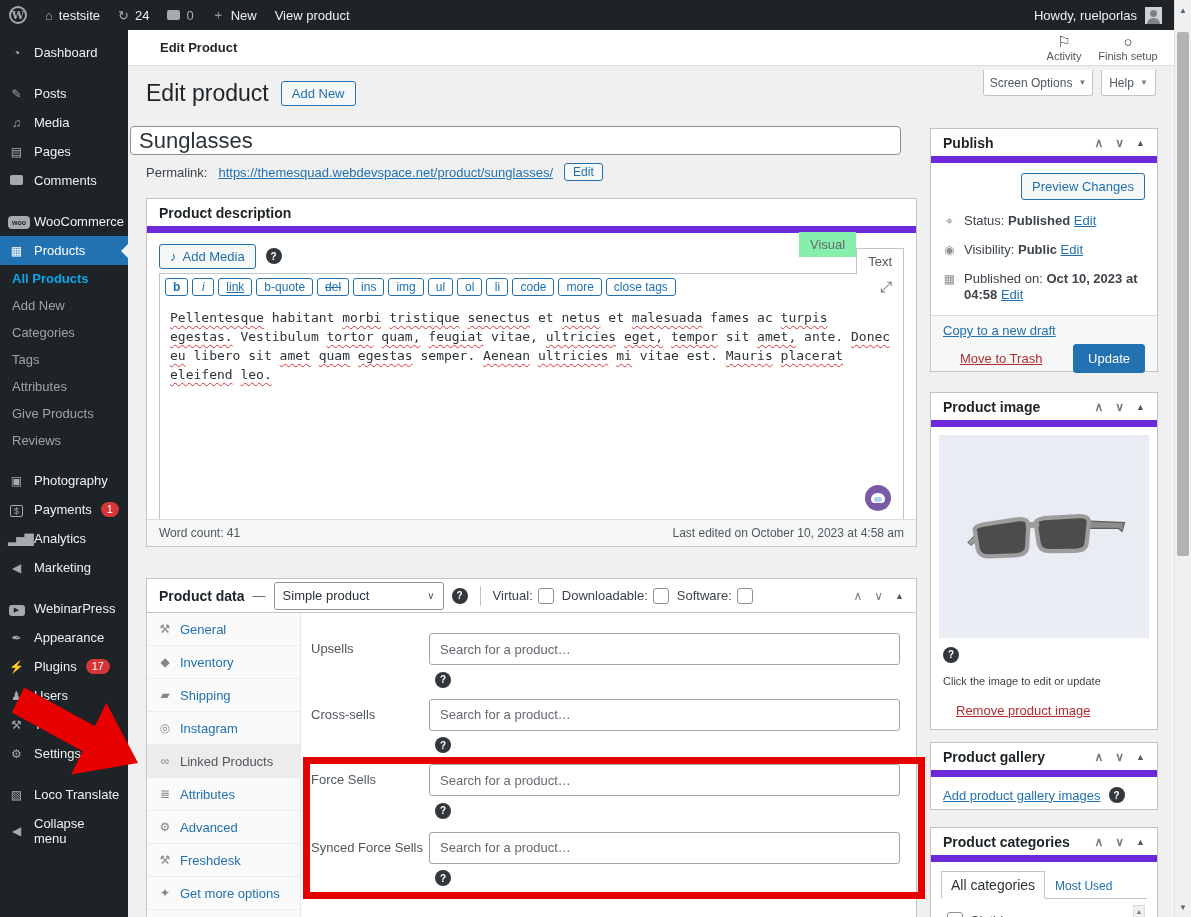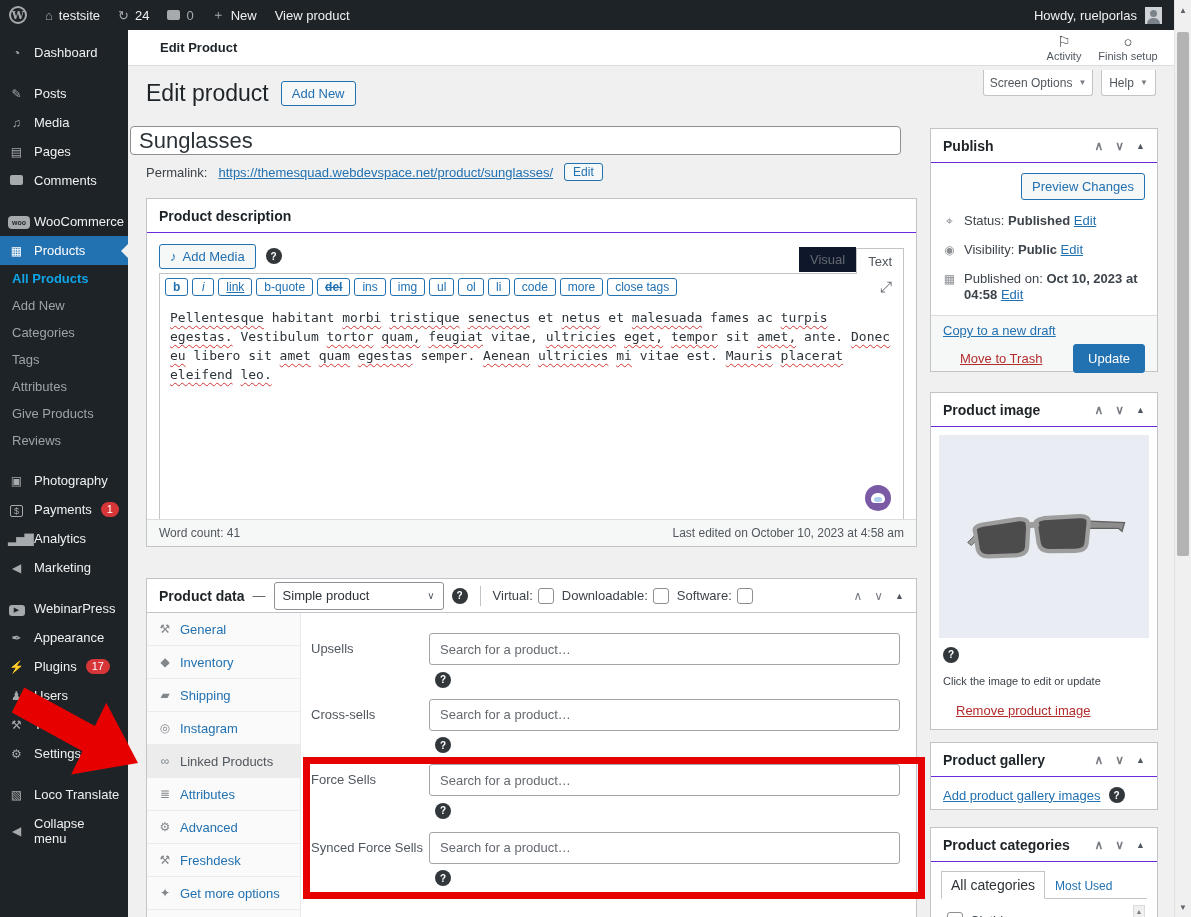--- a/index.html
+++ b/index.html
@@ -54,39 +54,39 @@
 .content { position: absolute; left: 128px; top: 66px; width: 1046px; height: 851px; }
 .h1row { position: absolute; left: 18px; top: 14px; display: flex; align-items: center; gap: 12px; }
 .h1row h1 { font-size: 23px; font-weight: 400; color: #1d2327; }
 .btn-add-new { border: 1px solid #2271b1; border-radius: 3px; background: #f6f7f7; color: #2271b1; font-size: 13px; padding: 4px 10px; cursor: pointer; }
 .title-input { position: absolute; left: 2px; top: 60px; width: 771px; height: 29px; border: 1px solid #8c8f94; border-radius: 4px; padding: 0 8px; font-size: 22px; color: #2c3338; font-family: "Liberation Sans", sans-serif; background: #fff; }
 .permalink-row { position: absolute; left: 18px; top: 97px; display: flex; align-items: center; gap: 11px; font-size: 13px; }
 a.link { color: #2271b1; text-decoration: underline; cursor: pointer; }
 .btn-mini { border: 1px solid #2271b1; border-radius: 3px; background: #f6f7f7; color: #2271b1; font-size: 12px; padding: 1px 8px; cursor: pointer; }
 
 .postbox { position: absolute; background: #fff; border: 1px solid #c3c4c7; }
-.pb-header { height: 34px; display: flex; align-items: center; padding: 0 12px; border-bottom: 1px solid #6d28d9; font-weight: bold; font-size: 14px; color: #1d2327; gap: 8px; }
+.pb-header { height: 34px; display: flex; align-items: center; padding: 0 12px; border-bottom: 7px solid #6d28d9; font-weight: bold; font-size: 14px; color: #1d2327; gap: 8px; }
 .pb-controls { margin-left: auto; display: flex; gap: 12px; align-items: center; color: #787c82; }
 .ctrl { font-size: 12px; cursor: pointer; }
 .toggle { font-size: 9px; cursor: pointer; color: #50575e; }
 
 
 .descbox { left: 18px; top: 132px; width: 771px; height: 349px; }
 .media-row { display: flex; align-items: flex-end; padding: 10px 12px 0 12px; height: 40px; }
 .btn-add-media { display: inline-flex; gap: 6px; align-items: center; border: 1px solid #2271b1; border-radius: 3px; background: #f6f7f7; color: #2271b1; font-size: 13px; padding: 4px 10px; margin-bottom: 4px; cursor: pointer; }
 .help-icon { width: 16px; height: 16px; border-radius: 50%; background: #32373c; color: #fff; font-size: 10px; font-weight: bold; display: inline-flex; align-items: center; justify-content: center; flex: none; }
 .media-row .help-icon { margin-left: 10px; margin-bottom: 9px; }
 .editor-tabs { margin-left: auto; display: flex; align-items: flex-end; }
 .etab { padding: 5px 11px; font-size: 13px; cursor: pointer; }
-.etab.visual { background: #0f172a; color: #646970; margin-bottom: 1px; }
+.etab.visual { background: #86efac; color: #646970; margin-bottom: 16px; }
 .etab.text { background: #fff; border: 1px solid #c3c4c7; border-bottom: none; color: #50575e; position: relative; top: 1px; }
 .editor-frame { margin: 0 12px; border: 1px solid #c3c4c7; background: #fff; }
 .qt-toolbar { display: flex; gap: 4px; align-items: center; padding: 4px 5px; }
 .qt-btn { border: 1px solid #2271b1; border-radius: 3px; background: #fff; color: #2271b1; font-size: 12px; padding: 1px 7px; min-width: 22px; text-align: center; cursor: pointer; }
-.qt-b { font-weight: bold; } .qt-i { font-style: italic; } .qt-link { text-decoration: underline; } .qt-del { text-decoration: line-through; font-weight: bold; }
+.qt-b { font-weight: bold; } .qt-i { font-style: italic; } .qt-link { text-decoration: underline; } .qt-del { text-decoration: line-through; }
 .fullscreen { margin-left: auto; color: #646970; font-size: 15px; padding-right: 6px; cursor: pointer; }
 .editor-text { height: 221px; padding: 8px 10px; font-family: "DejaVu Sans Mono", monospace; font-size: 13px; line-height: 19px; color: #2c3338; position: relative; }
 .missp { text-decoration: underline wavy #d63638 1px; text-underline-offset: 3px; }
 .grammarly { position: absolute; right: 12px; bottom: 10px; width: 26px; height: 26px; border-radius: 50%; background: #7a59a5; display: flex; align-items: center; justify-content: center; cursor: pointer; }
 .g-cloud { width: 14px; height: 10px; background: #fff; border-radius: 7px 7px 4px 4px; position: relative; }
 .g-cloud::after { content: ""; position: absolute; left: 3px; top: 4px; width: 8px; height: 5px; background: #aecfee; border-radius: 3px; }
 .status-bar { position: absolute; left: 0; right: 0; bottom: 0; height: 27px; background: #f6f7f7; border-top: 1px solid #dcdcde; display: flex; align-items: center; justify-content: space-between; padding: 0 12px; font-size: 12px; color: #50575e; }
 
 
 .databox { left: 18px; top: 512px; width: 771px; height: 420px; }

